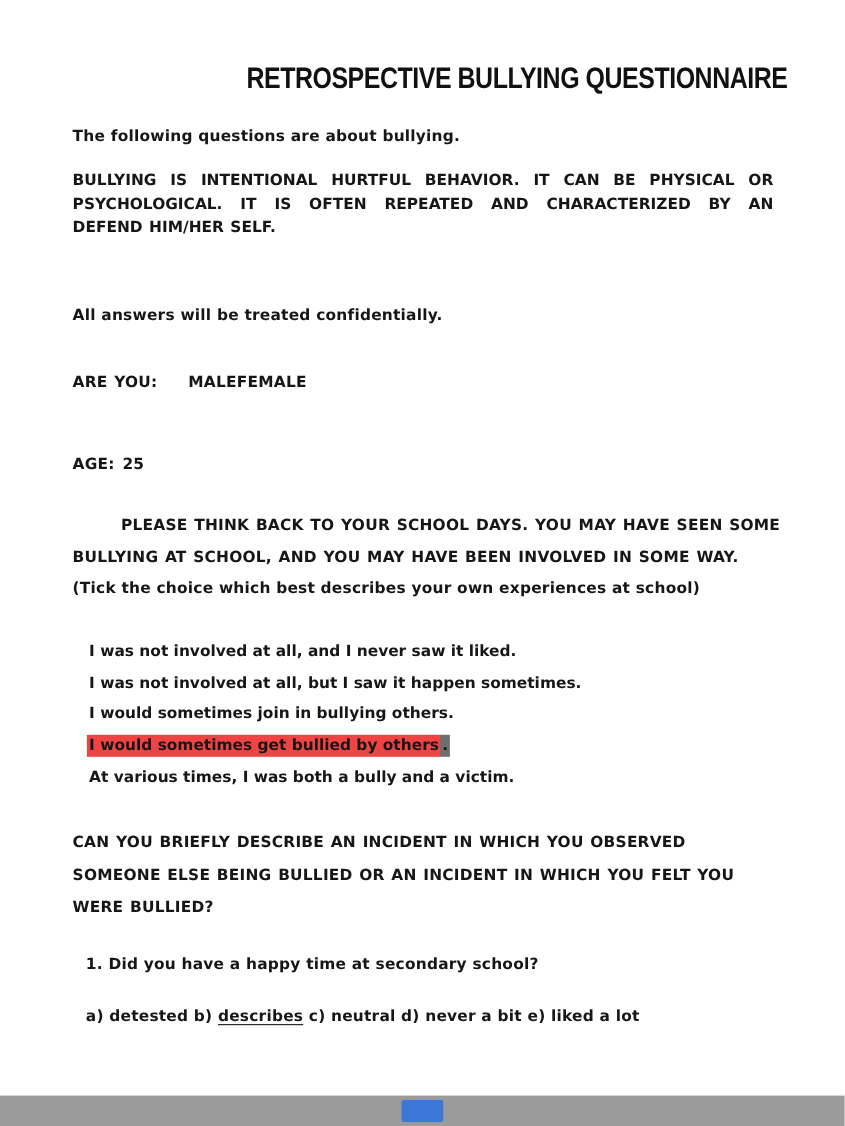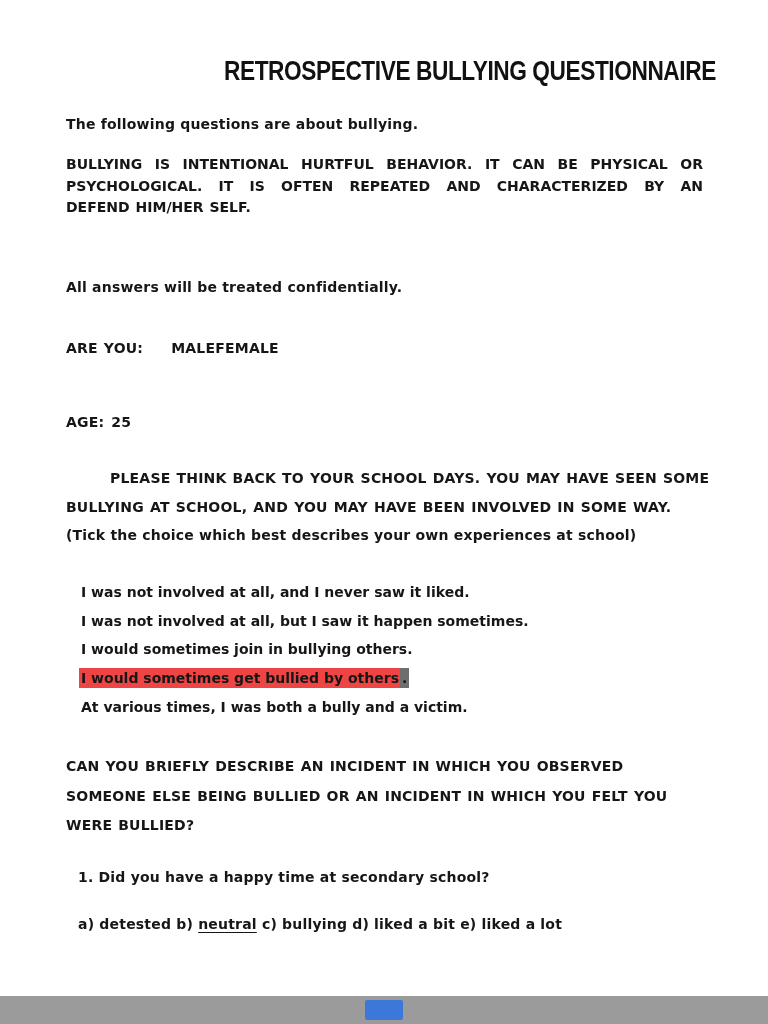--- a/index.html
+++ b/index.html
@@ -110,19 +110,19 @@
   </div>
   <div class="abs opt-line" style="left:81px; top:699px;">At various times, I was both a bully and a victim.</div>
 
   <div class="abs body-text caps" style="left:66px; top:758px;">CAN YOU BRIEFLY DESCRIBE AN INCIDENT IN WHICH YOU OBSERVED</div>
   <div class="abs body-text caps" style="left:66px; top:788px;">SOMEONE ELSE BEING BULLIED OR AN INCIDENT IN WHICH YOU FELT YOU</div>
   <div class="abs body-text caps" style="left:66px; top:817px;">WERE BULLIED?</div>
 
   <div class="abs body-text" style="left:78px; top:869px;">1. Did you have a happy time at secondary school?</div>
 
   <div class="abs body-text" style="left:78px; top:916px;">
-    <span>a) detested b) </span><span class="underlined">neutral</span><span> c) bullying d) liked a bit e) liked a lot</span>
+    <span>a) detested b) </span><span class="underlined">describes</span><span> c) neutral d) never a bit e) liked a lot</span>
   </div>
 
   <div class="footer-bar"></div>
   <div class="footer-btn"></div>
 
 </div>
 
 </body></html>

